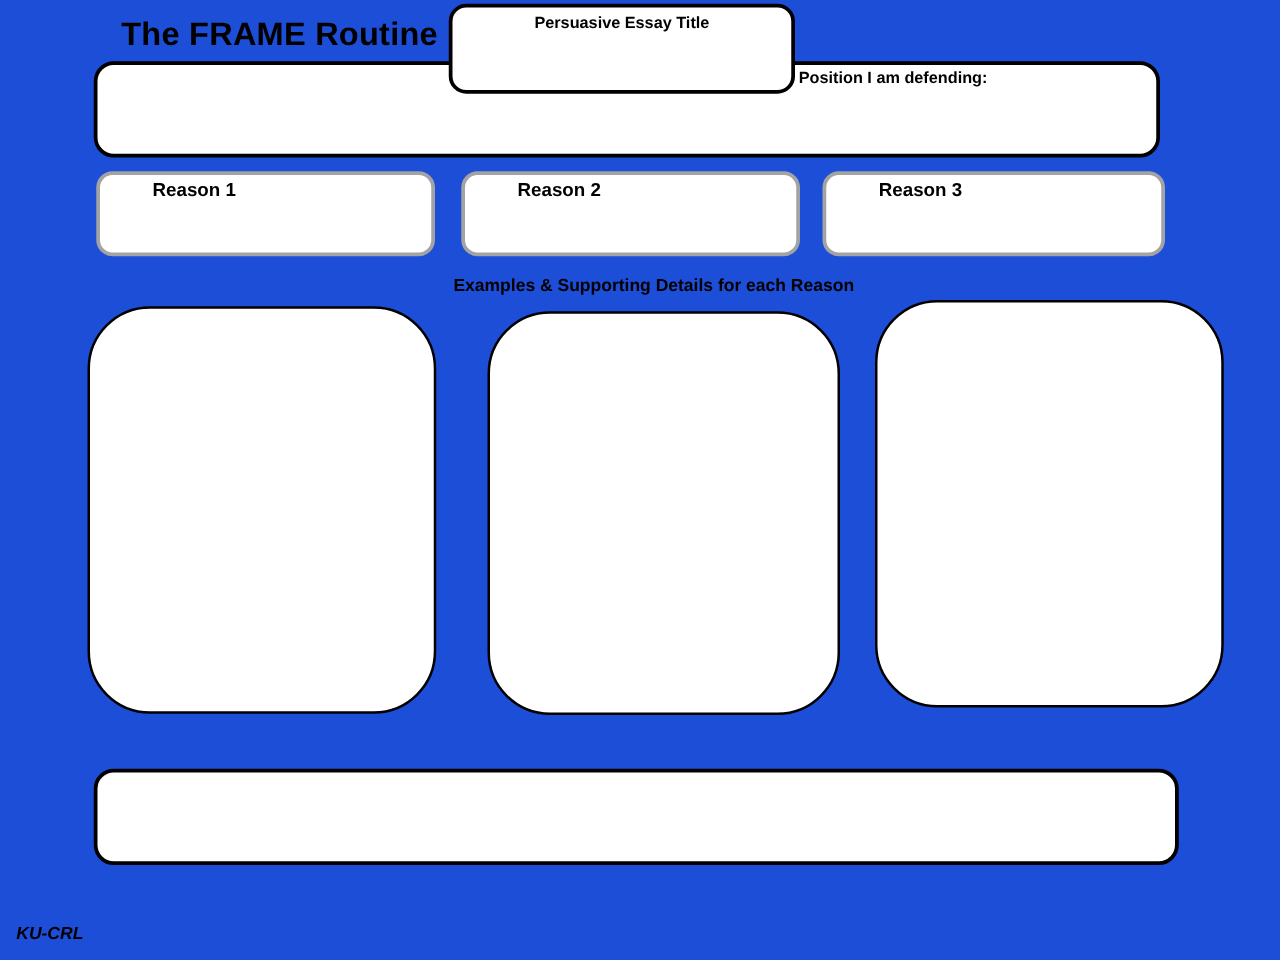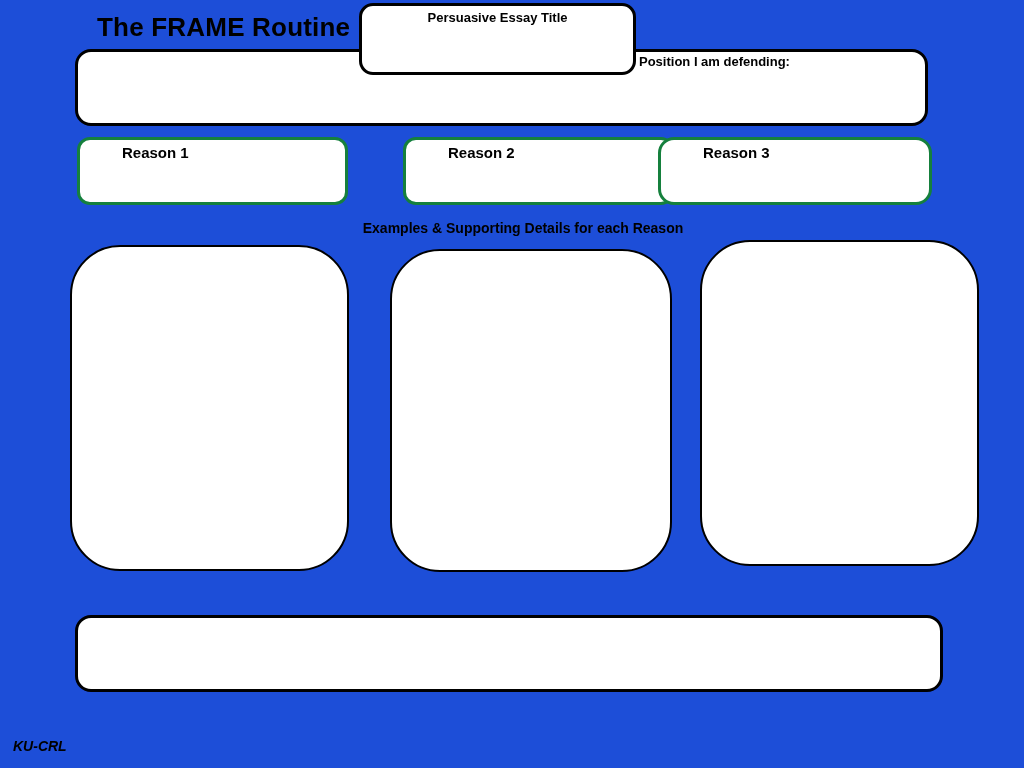--- a/index.html
+++ b/index.html
@@ -63,27 +63,27 @@
     padding-top: 4px;
     font-size: 13px;
     font-weight: bold;
     white-space: nowrap;
   }
 
   
   .reason-box {
     top: 137px;
     height: 62px;
-    border: 3px solid #15803d;
+    border: 3px solid #a3a3a3;
     border-radius: 13px;
     background: #ffffff;
   }
   .reason-1 { left: 77px;  width: 265px; }
-  .reason-2 { left: 369px; width: 265px; margin-left: 34px; }
-  .reason-3 { left: 658px; width: 268px; border-radius: 16px; }
+  .reason-2 { left: 369px; width: 265px; }
+  .reason-3 { left: 658px; width: 268px; }
   .reason-label {
     position: absolute;
     left: 42px;
     top: 4px;
     font-size: 15px;
     font-weight: bold;
     white-space: nowrap;
   }
 
   

